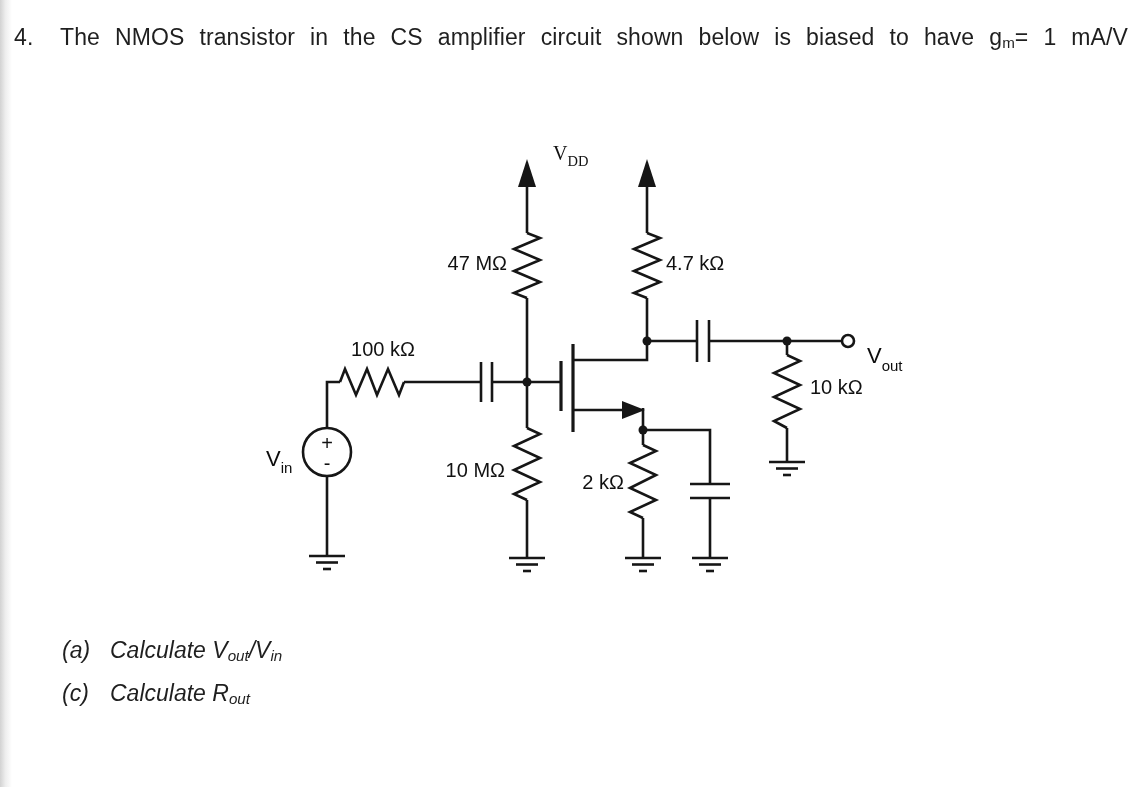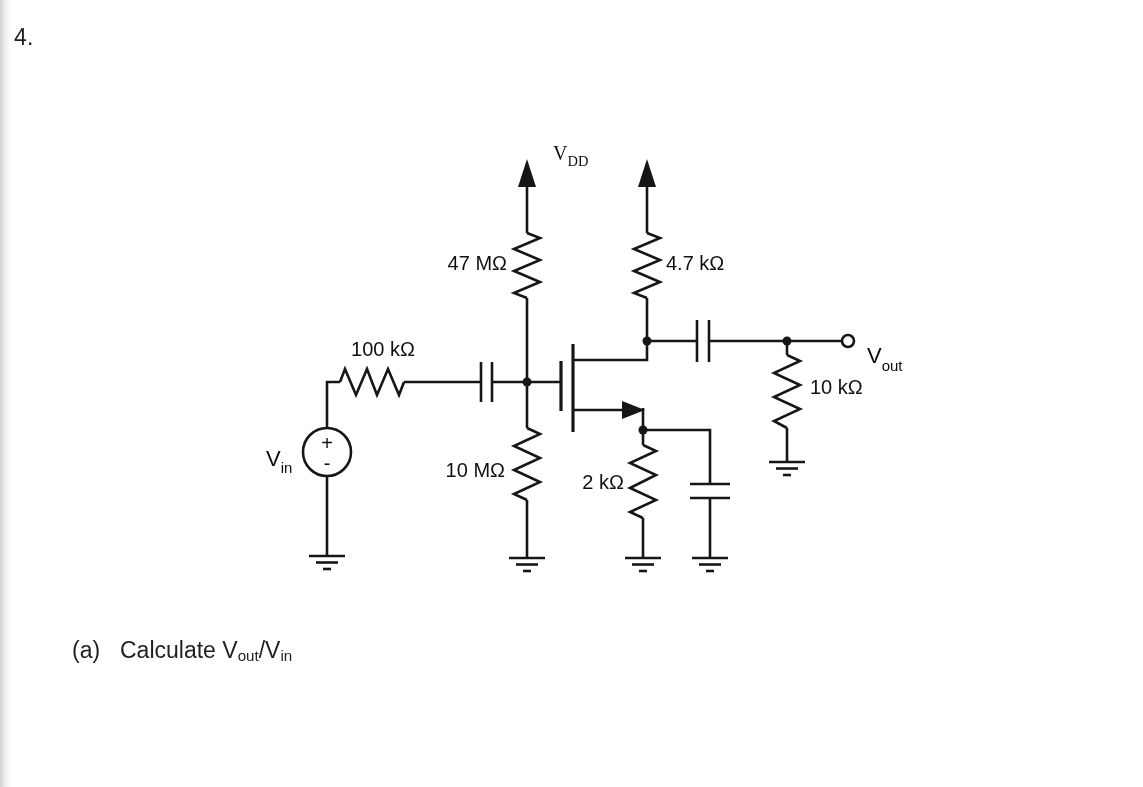--- a/index.html
+++ b/index.html
@@ -23,22 +23,22 @@
   }
   .problem .num{
     position:absolute;left:0;top:0;width:46px;line-height:43px;
   }
   .p-lines{margin-left:46px;}
   .p-line{display:block;}
   .p-just{text-align:justify;text-align-last:justify;}
   sub{font-size:.66em;vertical-align:-.18em;line-height:0;letter-spacing:0;}
   
   .questions{
-    position:absolute;left:72px;top:629px;
-    font-size:23px;line-height:42.5px;
+    position:absolute;left:62px;top:629px;
+    font-size:23px;line-height:42.5px;font-style:italic;
   }
   .q-row{white-space:nowrap;}
   .q-label{display:inline-block;width:48px;}
   
   .circuit{position:absolute;left:0;top:0;}
   .clabel{
     font-family:"Liberation Sans",sans-serif;
     font-size:20px;fill:#111111;
   }
   .clabel-serif{font-family:"Liberation Serif",serif;font-size:20px;fill:#111111;}
@@ -46,20 +46,21 @@
 </style>
 </head>
 <body>
 
 <div class="page">
   <div class="edge-left"></div>
 
   <div class="problem">
     <span class="num">4.</span>
     <div class="p-lines">
+      <span class="p-line p-just"><span>The NMOS transistor in the CS amplifier circuit shown below is biased to have g</span><sub>m</sub><span>= 1 mA/V</span></span>
     </div>
   </div>
 
   <svg class="circuit" width="1143" height="787" viewBox="0 0 1143 787" xmlns="http://www.w3.org/2000/svg">
 
     <g stroke="#161616" stroke-width="2.6" fill="none">
 
       <g>
         <line x1="527" y1="185" x2="527" y2="233"></line>
         <polygon points="527,159 518,187 536,187" fill="#161616" stroke="none"></polygon>
@@ -169,14 +170,17 @@
     <text class="vlabel" x="867" y="363"><tspan>V</tspan><tspan dy="8" font-size="15">out</tspan></text>
 
     <text class="clabel" x="327" y="450" text-anchor="middle" font-size="21">+</text>
     <text class="clabel" x="327" y="470" text-anchor="middle" font-size="21">-</text>
   </svg>
 
   <div class="questions">
     <div class="q-row">
       <span class="q-label">(a)</span><span><span>Calculate V</span><sub>out</sub><span>/V</span><sub>in</sub></span>
     </div>
+    <div class="q-row">
+      <span class="q-label">(c)</span><span><span>Calculate R</span><sub>out</sub></span>
+    </div>
   </div>
 </div>
 
 </body></html>

